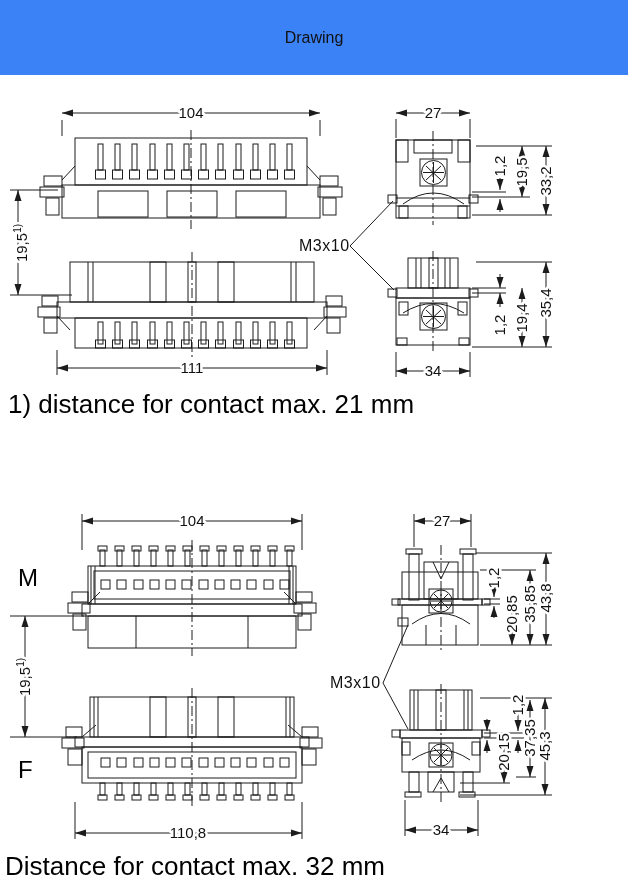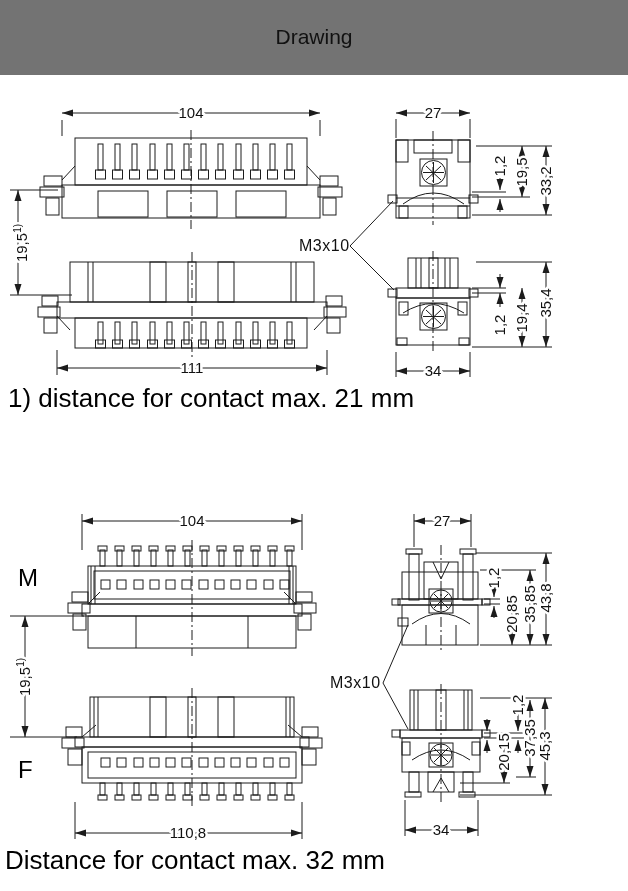--- a/index.html
+++ b/index.html
@@ -1,21 +1,21 @@
 <!DOCTYPE html>
 <html><head>
 <meta charset="utf-8">
 <style>
   html,body{margin:0;padding:0;background:#fff;}
   .page{position:relative;width:628px;height:891px;background:#ffffff;overflow:hidden;
         font-family:"Liberation Sans",sans-serif;}
-  .header{position:absolute;left:0;top:0;width:628px;height:75px;background:#737373;
+  .header{position:absolute;left:0;top:0;width:628px;height:75px;background:#3b82f6;
           display:flex;flex-direction:column;align-items:center;justify-content:center;
-          color:#111;font-size:21px;line-height:1.25;}
-  .note{position:absolute;color:#000;font-size:26px;white-space:nowrap;}
+          color:#111;font-size:16px;line-height:1.25;}
+  .note{position:absolute;color:#000;font-size:26px;white-space:nowrap;margin-top:6px;}
   .note1{left:8px;top:383px;}
   .note2{left:5px;top:845px;}
   svg.draw{position:absolute;left:0;top:0;}
   svg.draw rect,svg.draw line,svg.draw path,svg.draw circle{fill:none;stroke:#1c1c1c;stroke-width:1;}
   .cl{stroke-dasharray:10 3 2 3;stroke-width:0.8;}
   .ext{stroke-width:0.8;}
   text.dt{font-family:"Liberation Sans",sans-serif;font-size:15px;fill:#111;stroke:#fff;stroke-width:5px;
           paint-order:stroke;stroke-linejoin:round;text-anchor:middle;}
   text.thread{font-size:16px;text-anchor:start;letter-spacing:0.5px;}
   text.mf{font-size:24px;text-anchor:start;stroke:none;fill:#000;}

